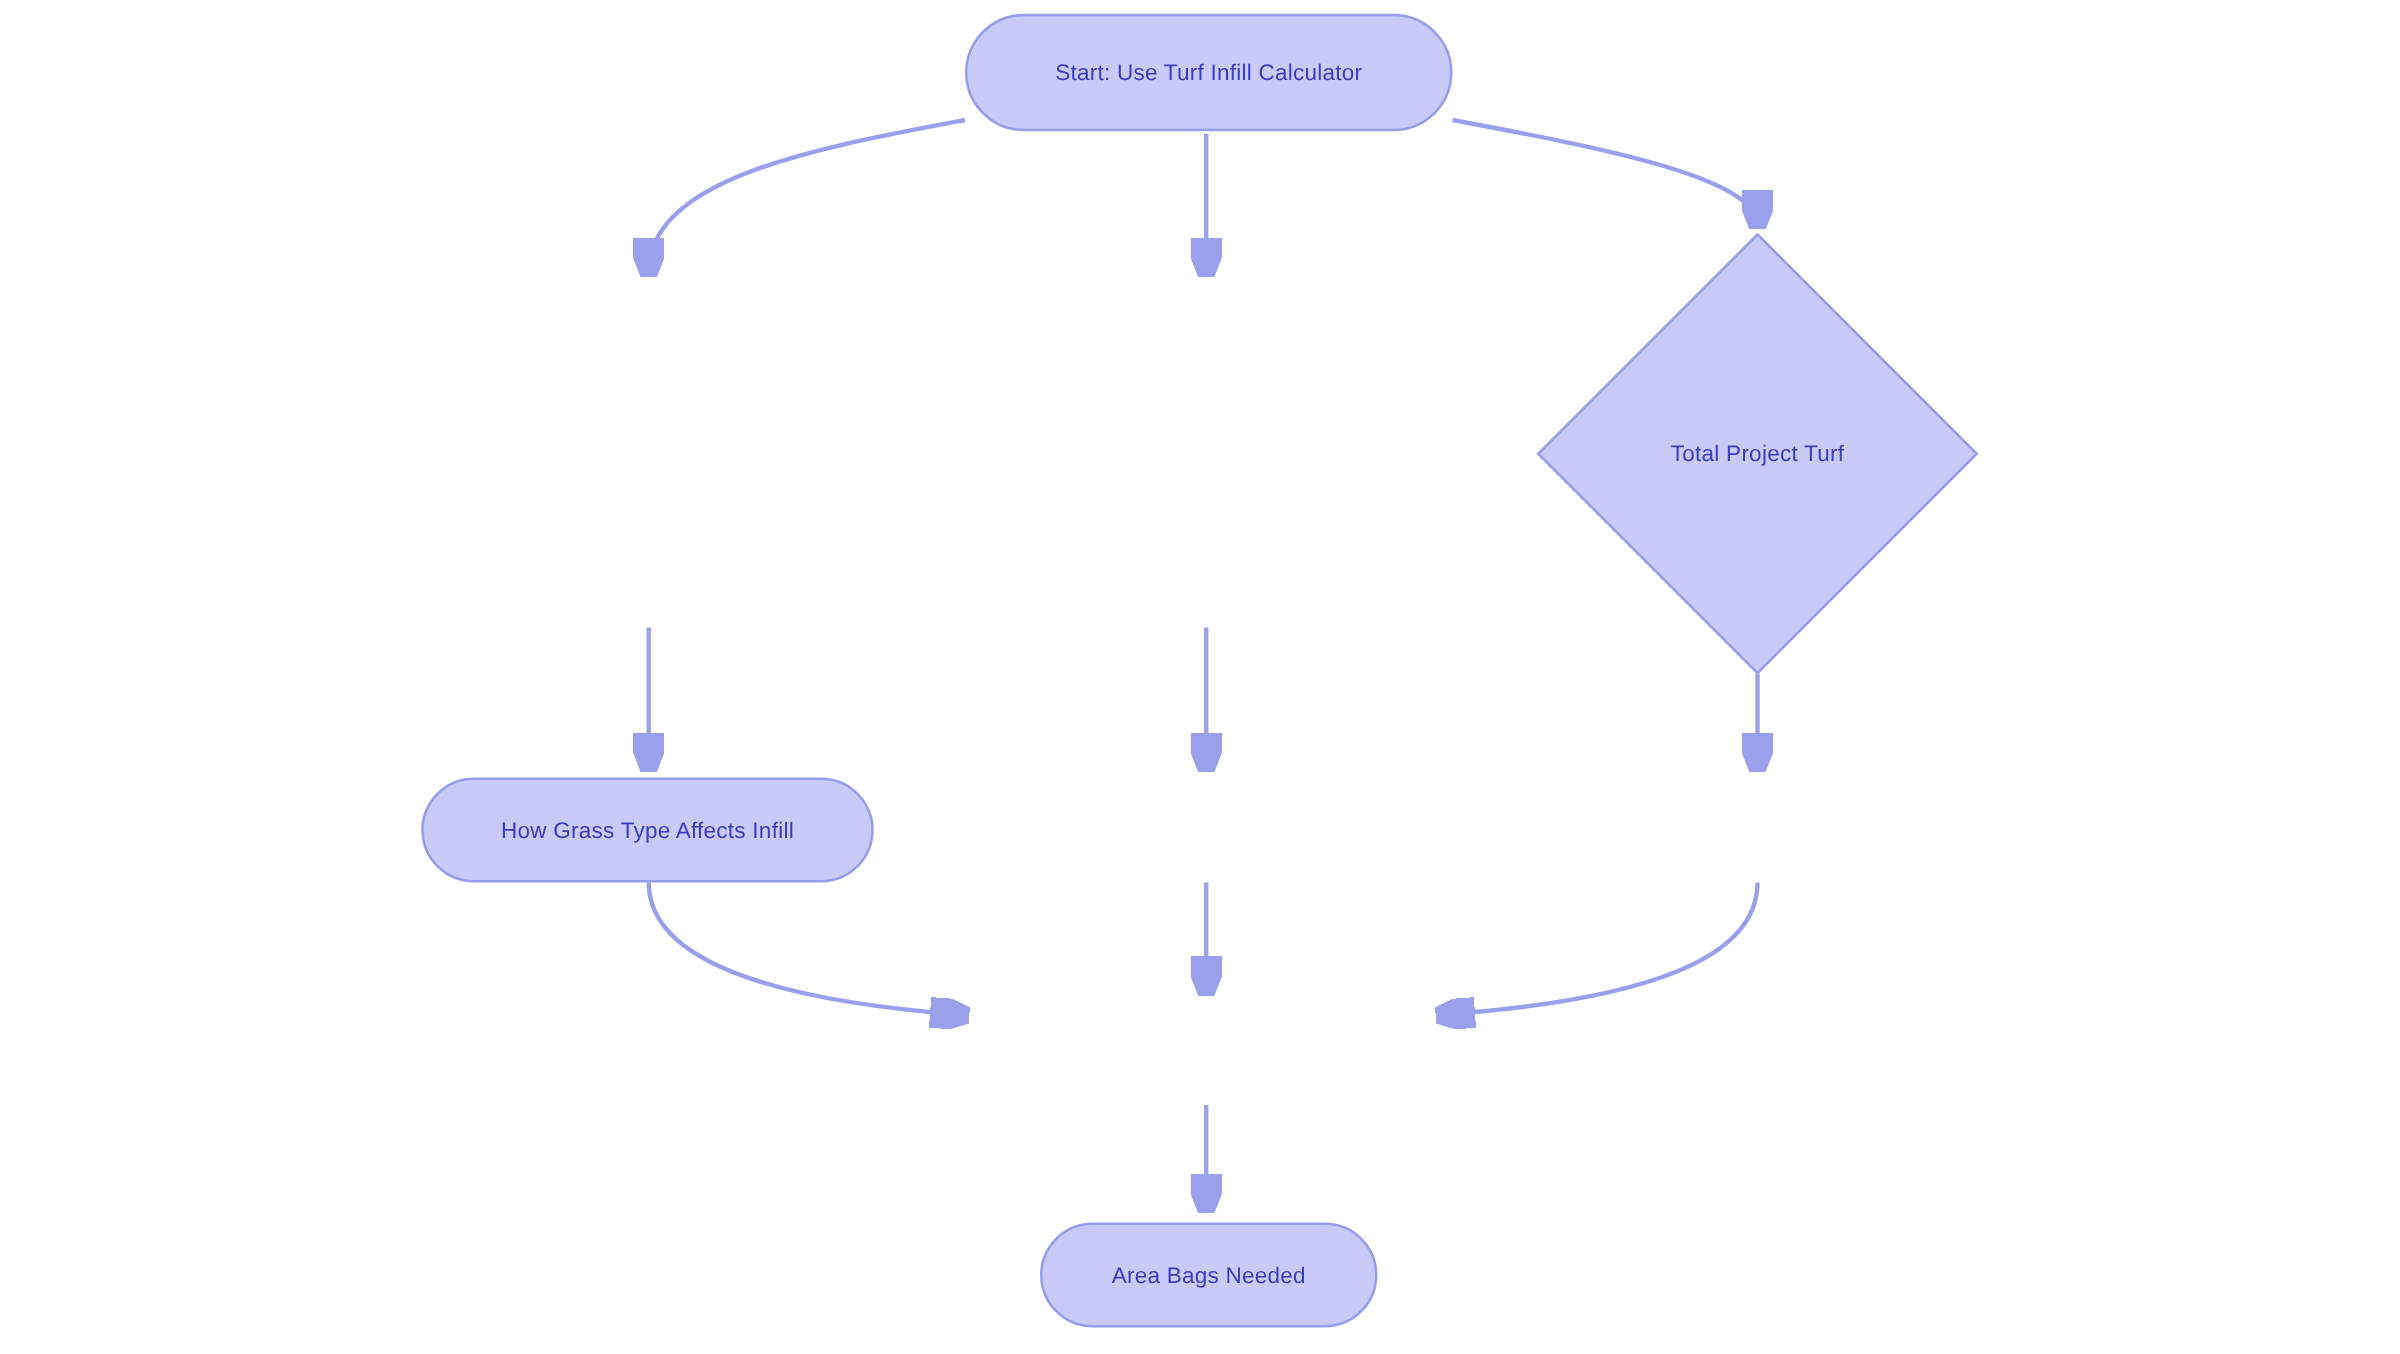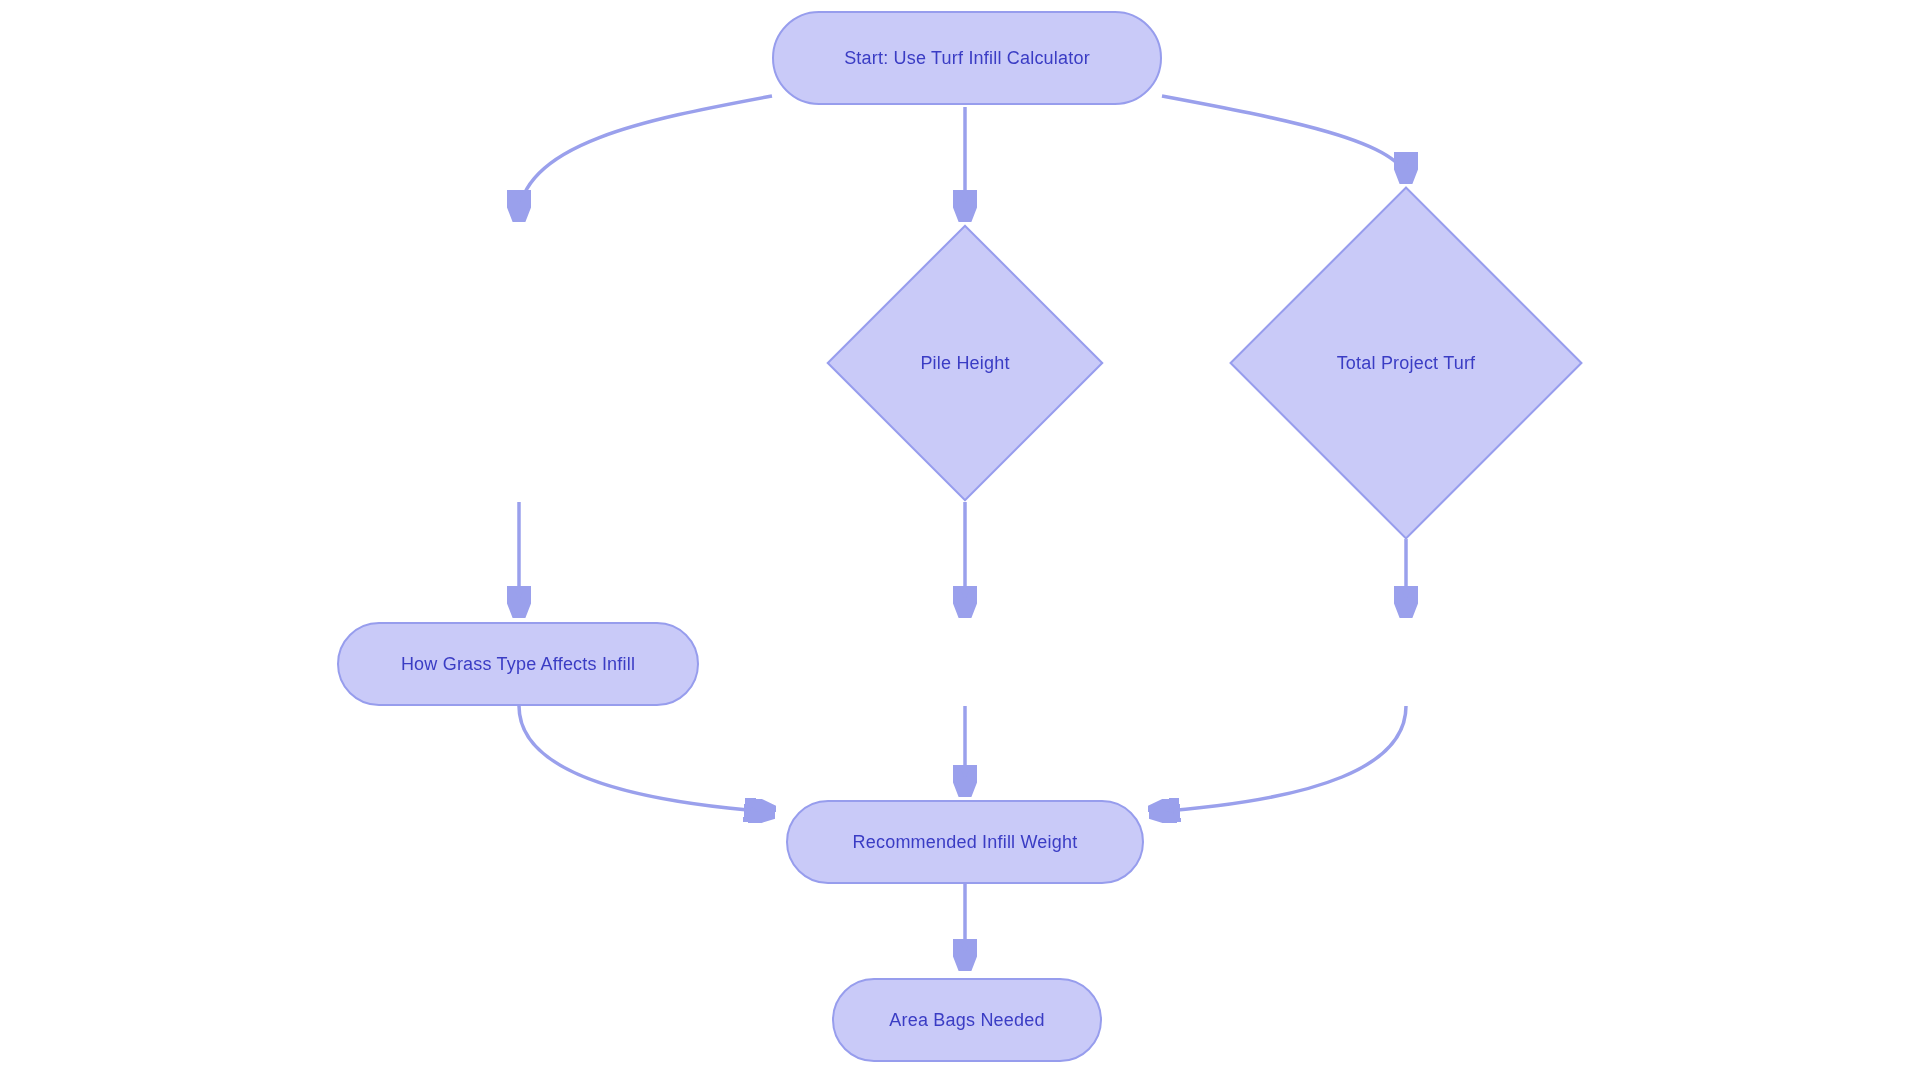--- a/index.html
+++ b/index.html
@@ -64,37 +64,30 @@
     <path d="M 965 706 L 965 793" marker-end="url(#arrow)"></path>
     <path d="M 1406 706 C 1406 766 1320 800 1152 812" marker-end="url(#arrow)"></path>
     <path d="M 965 884 L 965 967" marker-end="url(#arrow)"></path>
   </svg>
 
   <div class="node pill" style="left:772px;top:11px;width:390px;height:94px;">
     <span class="label">Start: Use Turf Infill Calculator</span>
   </div>
 
 
-  <div class="node diamond" style="left:867px;top:265px;width:196px;height:196px;">
-    <span class="shape"></span>
-    <span class="label">Pile Height</span>
-  </div>
 
   <div class="node diamond" style="left:1281px;top:238px;width:250px;height:250px;">
     <span class="shape"></span>
     <span class="label">Total Project Turf</span>
   </div>
 
   <div class="node pill" style="left:337px;top:622px;width:362px;height:84px;justify-content:center;">
     <span class="label">How Grass Type Affects Infill</span>
   </div>
 
 
 
-  <div class="node pill" style="left:786px;top:800px;width:358px;height:84px;">
-    <span class="label">Recommended Infill Weight</span>
-  </div>
 
   <div class="node pill" style="left:832px;top:978px;width:270px;height:84px;">
     <span class="label">Area Bags Needed</span>
   </div>
 
 </div>
 
 </body></html>

